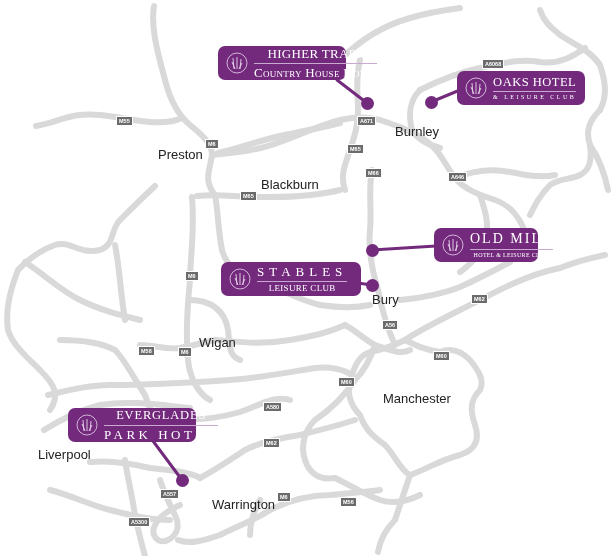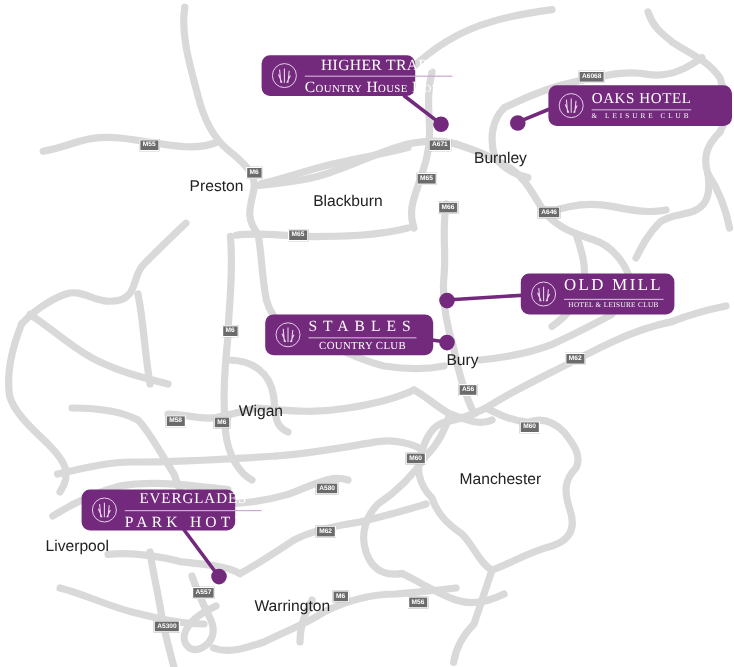--- a/index.html
+++ b/index.html
@@ -166,21 +166,21 @@
   <span class="shield" style="left:433px;top:351px">M60</span>
   <span class="shield" style="left:338px;top:377px">M60</span>
   <span class="shield" style="left:263px;top:402px">A580</span>
   <span class="shield" style="left:263px;top:438px">M62</span>
   <span class="shield" style="left:160px;top:489px">A557</span>
   <span class="shield" style="left:128px;top:517px">A5300</span>
   <span class="shield" style="left:277px;top:492px">M6</span>
   <span class="shield" style="left:340px;top:497px">M56</span>
 
   <span class="town" style="left:158px;top:148px">Preston</span>
-  <span class="town" style="left:261px;top:161px">Blackburn</span>
+  <span class="town" style="left:261px;top:178px">Blackburn</span>
   <span class="town" style="left:395px;top:125px">Burnley</span>
   <span class="town" style="left:372px;top:293px">Bury</span>
   <span class="town" style="left:199px;top:336px">Wigan</span>
   <span class="town" style="left:383px;top:392px">Manchester</span>
   <span class="town" style="left:38px;top:448px">Liverpool</span>
   <span class="town" style="left:212px;top:498px">Warrington</span>
 
   <span class="dot" style="left:361px;top:97px"></span>
   <span class="dot" style="left:425px;top:96px"></span>
   <span class="dot" style="left:366px;top:244px"></span>
@@ -191,50 +191,50 @@
     <svg class="logo" viewBox="0 0 22 22">
       <circle cx="11" cy="11" r="10" fill="none" stroke="#e9d6ec" stroke-width="0.8"></circle>
       <path d="M8 17 L7 6 M11 17 L11 5 M14 17 L15 7 M9 17 L6 10 M13 17 L16 11" stroke="#e9d6ec" stroke-width="0.9" fill="none"></path>
     </svg>
     <div class="txt">
       <span class="name" style="font-size:13px;letter-spacing:0.3px">HIGHER TRAPP</span>
       <span class="sub" style="font-size:13px;letter-spacing:0.3px;font-variant:small-caps">Country House Hotel</span>
     </div>
   </div>
 
-  <div class="hotel" style="left:457px;top:71px;width:153px;height:34px">
+  <div class="hotel" style="left:457px;top:71px;width:128px;height:34px">
     <svg class="logo" viewBox="0 0 22 22">
       <circle cx="11" cy="11" r="10" fill="none" stroke="#e9d6ec" stroke-width="0.8"></circle>
       <path d="M8 17 L7 6 M11 17 L11 5 M14 17 L15 7 M9 17 L6 10 M13 17 L16 11" stroke="#e9d6ec" stroke-width="0.9" fill="none"></path>
     </svg>
     <div class="txt">
       <span class="name" style="font-size:12.5px;letter-spacing:0.5px">OAKS HOTEL</span>
       <span class="sub" style="font-size:6px;letter-spacing:2.5px">&amp; LEISURE CLUB</span>
     </div>
   </div>
 
-  <div class="hotel" style="left:434px;top:228px;width:128px;height:34px">
+  <div class="hotel" style="left:434px;top:228px;width:104px;height:34px">
     <svg class="logo" viewBox="0 0 22 22">
       <circle cx="11" cy="11" r="10" fill="none" stroke="#e9d6ec" stroke-width="0.8"></circle>
       <path d="M8 17 L7 6 M11 17 L11 5 M14 17 L15 7 M9 17 L6 10 M13 17 L16 11" stroke="#e9d6ec" stroke-width="0.9" fill="none"></path>
     </svg>
     <div class="txt">
       <span class="name" style="font-size:14px;letter-spacing:2px">OLD MILL</span>
       <span class="sub" style="font-size:6px;letter-spacing:0.3px">HOTEL &amp; LEISURE CLUB</span>
     </div>
   </div>
 
   <div class="hotel" style="left:221px;top:262px;width:140px;height:34px">
     <svg class="logo" viewBox="0 0 22 22">
       <circle cx="11" cy="11" r="10" fill="none" stroke="#e9d6ec" stroke-width="0.8"></circle>
       <path d="M8 17 L7 6 M11 17 L11 5 M14 17 L15 7 M9 17 L6 10 M13 17 L16 11" stroke="#e9d6ec" stroke-width="0.9" fill="none"></path>
     </svg>
     <div class="txt">
       <span class="name" style="font-size:13px;letter-spacing:5px">STABLES</span>
-      <span class="sub" style="font-size:9px;letter-spacing:0.3px">COUNTRY CLUB</span>
+      <span class="sub" style="font-size:9px;letter-spacing:0.3px">LEISURE CLUB</span>
     </div>
   </div>
 
   <div class="hotel" style="left:68px;top:408px;width:128px;height:34px">
     <svg class="logo" viewBox="0 0 22 22">
       <circle cx="11" cy="11" r="10" fill="none" stroke="#e9d6ec" stroke-width="0.8"></circle>
       <path d="M8 17 L7 6 M11 17 L11 5 M14 17 L15 7 M9 17 L6 10 M13 17 L16 11" stroke="#e9d6ec" stroke-width="0.9" fill="none"></path>
     </svg>
     <div class="txt">
       <span class="name" style="font-size:12.5px;letter-spacing:0.8px">EVERGLADES</span>

